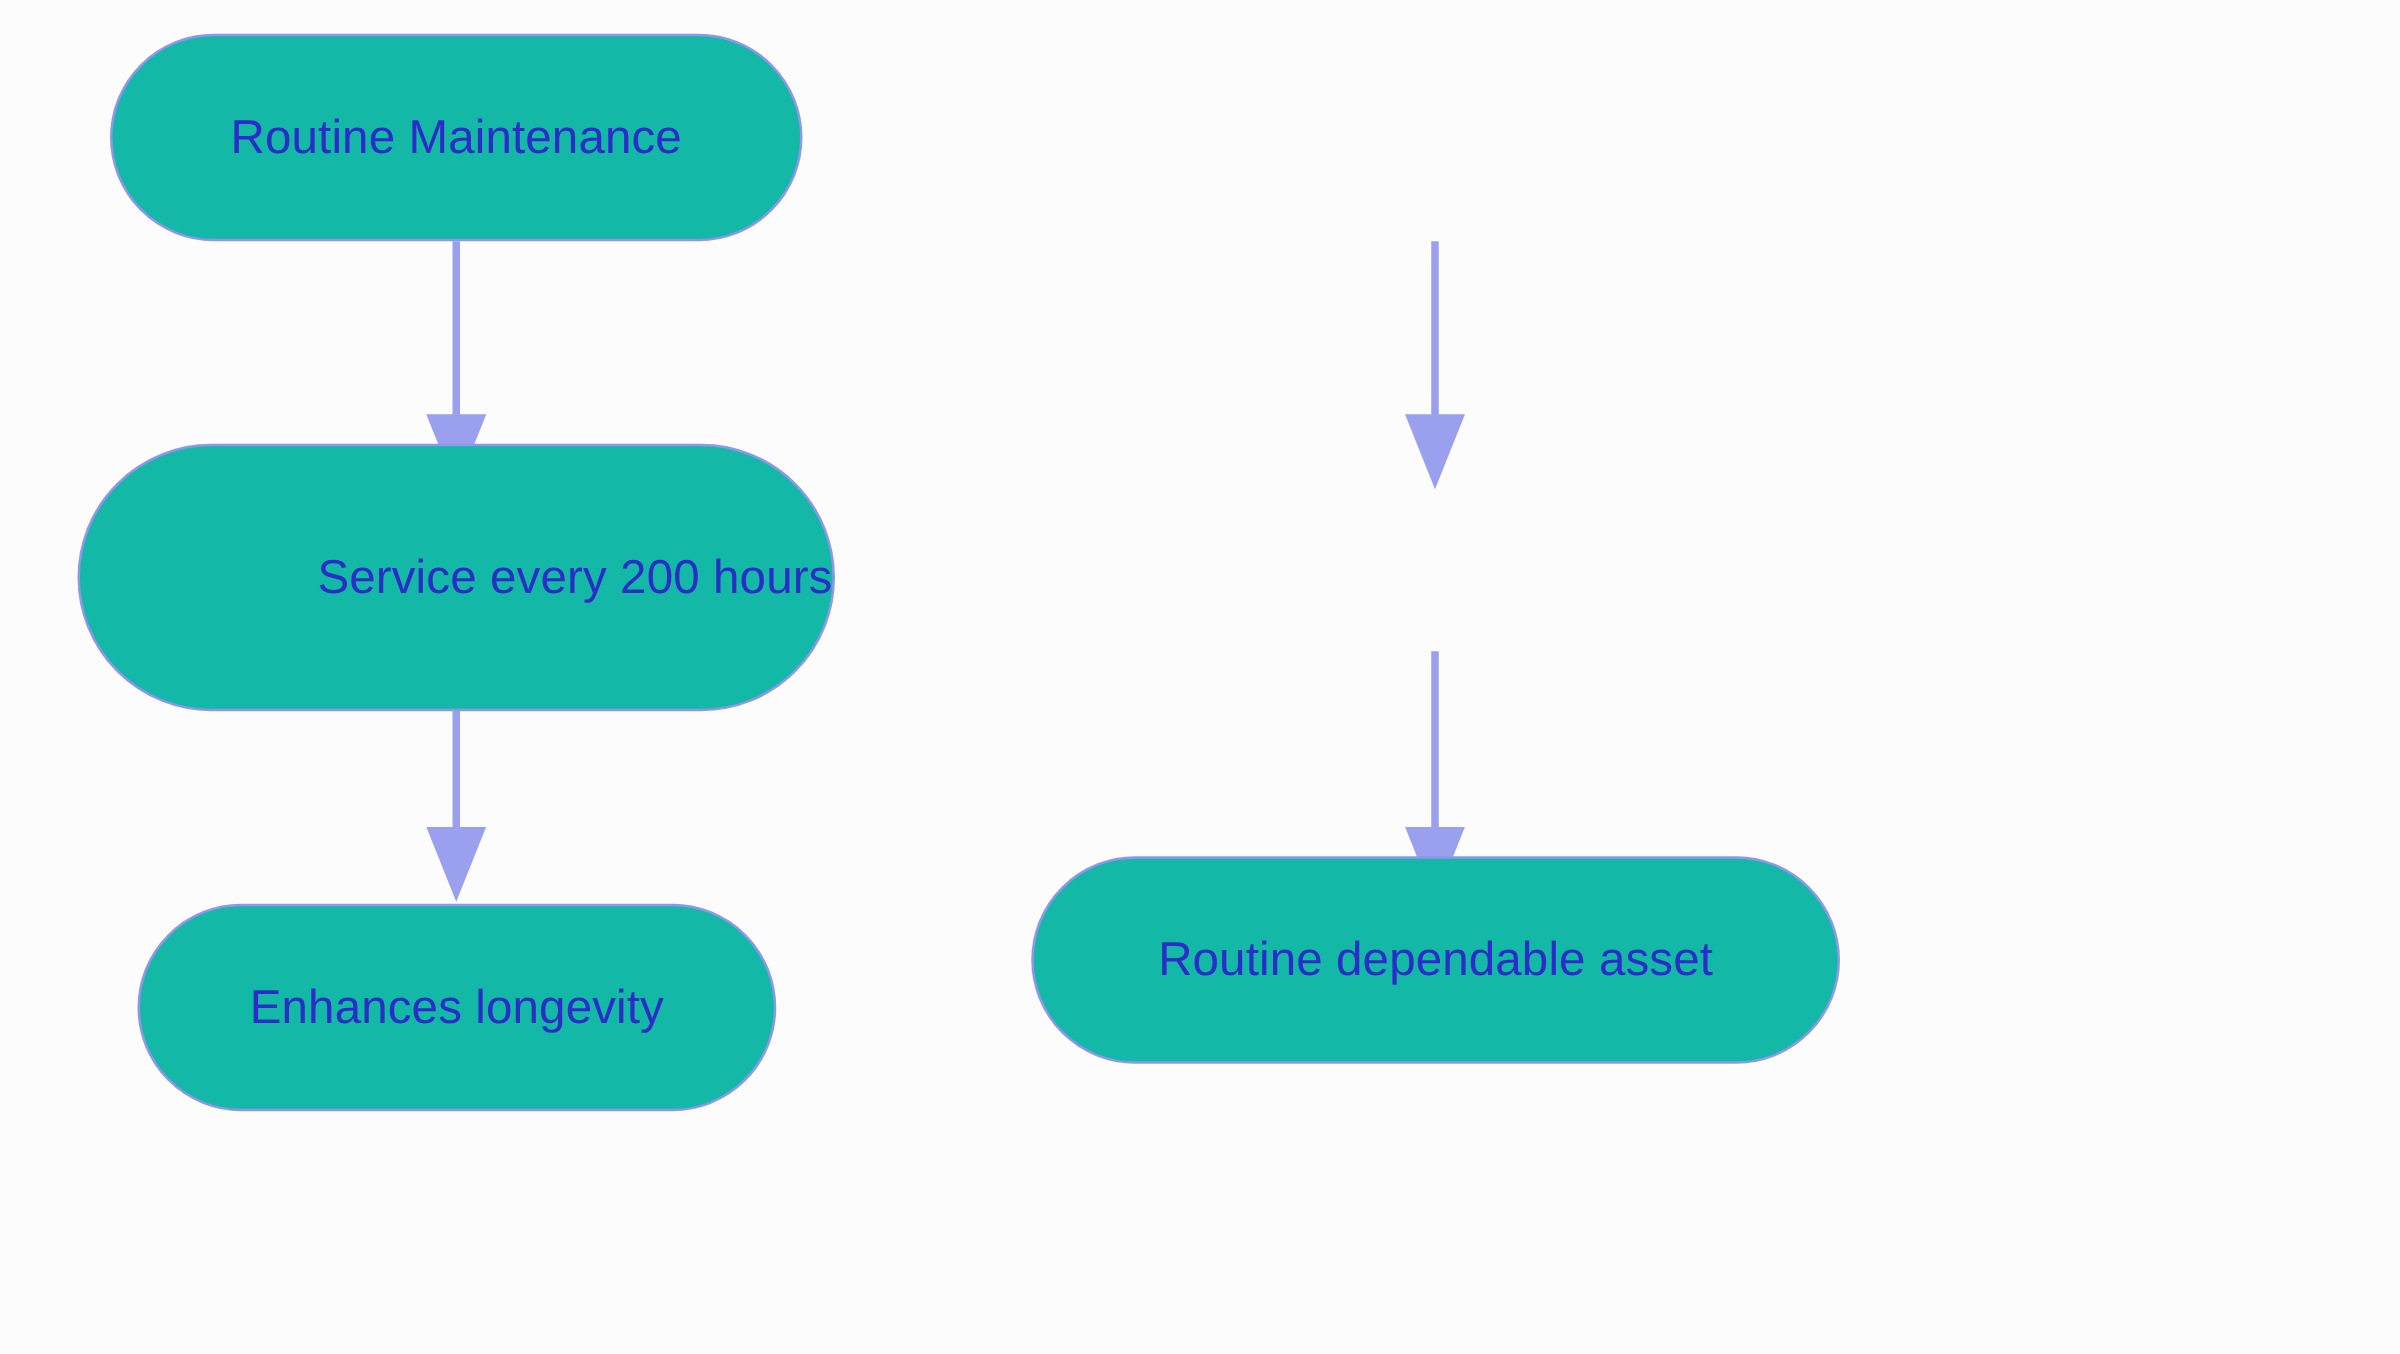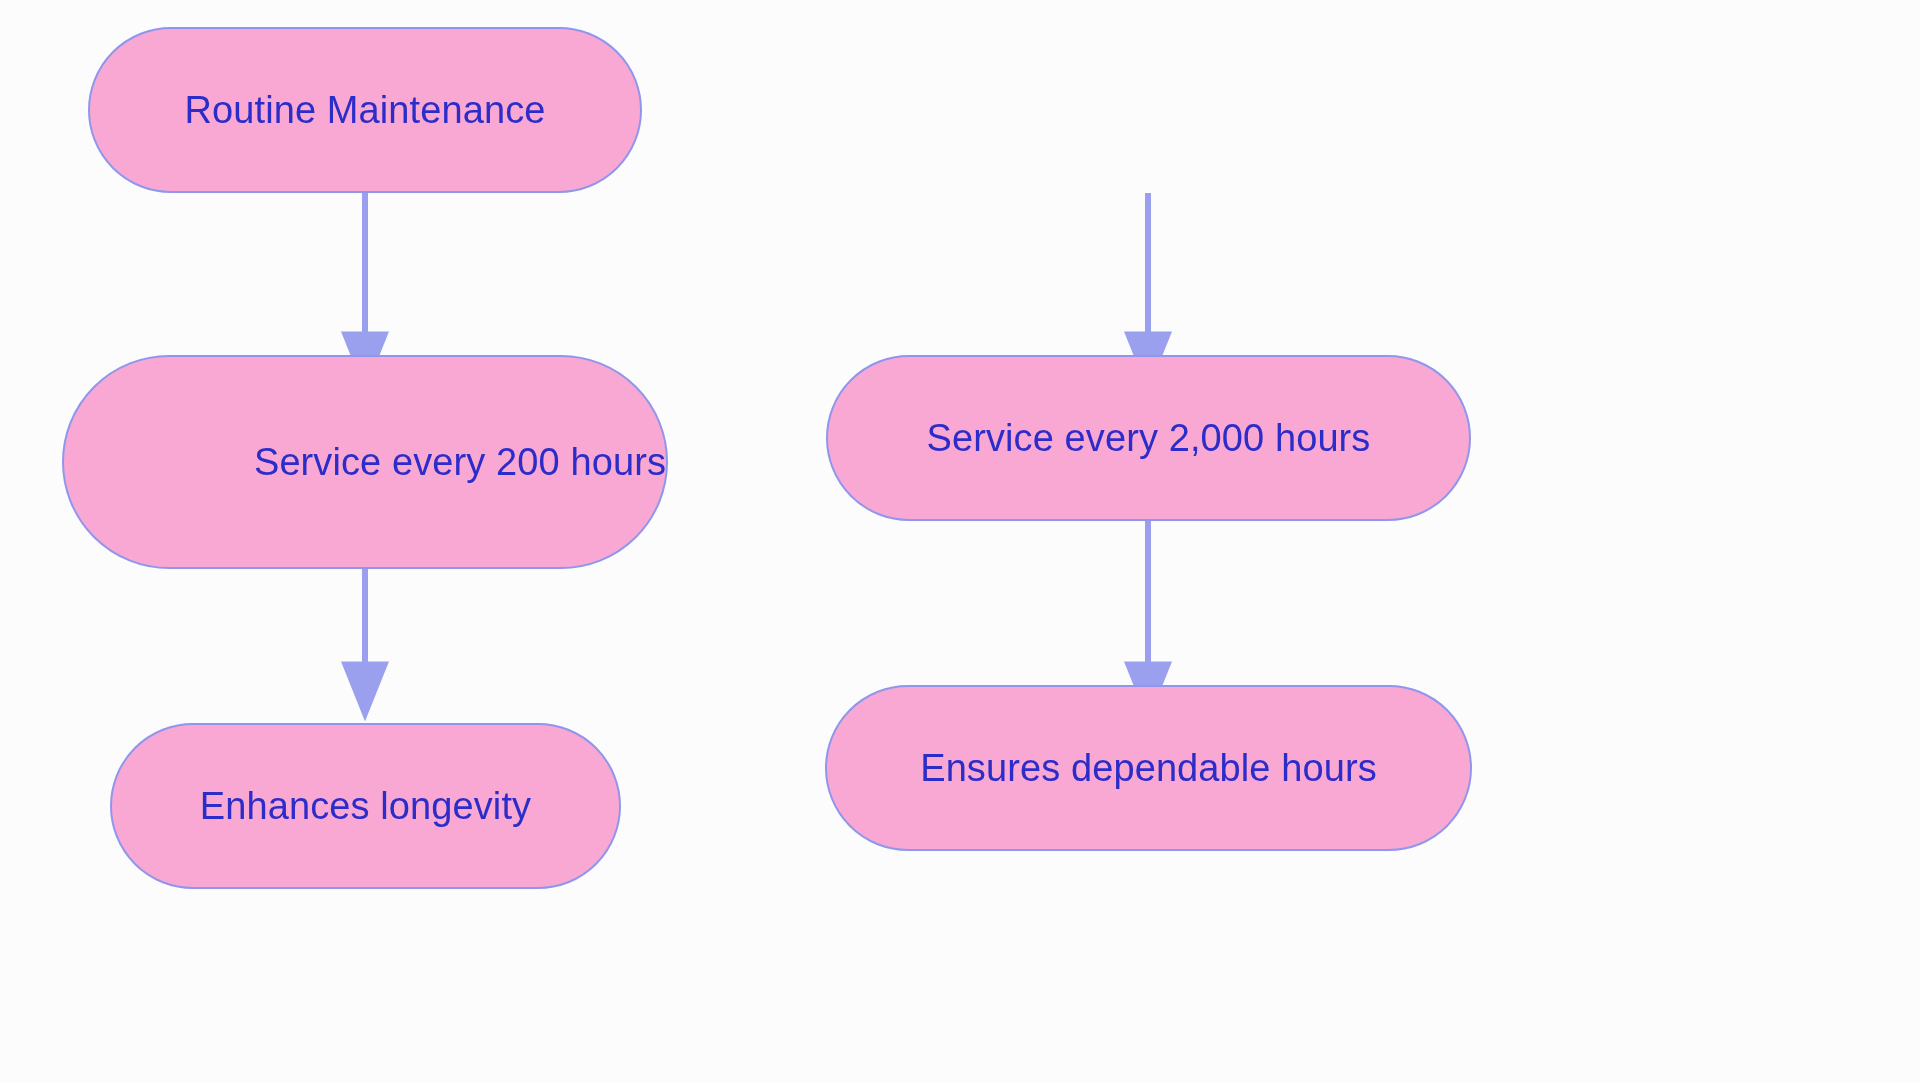--- a/index.html
+++ b/index.html
@@ -29,21 +29,21 @@
     height: 1083px;
     pointer-events: none;
   }
 
   .node {
     position: absolute;
     box-sizing: border-box;
     display: flex;
     align-items: center;
     justify-content: center;
-    background: #f9a8d4;
+    background: #14b8a6;
     border: 2px solid #8f96ec;
     border-radius: 999px;
     color: #2c2cc9;
     font-size: 38px;
     font-weight: 400;
     letter-spacing: 0.1px;
     line-height: 1;
     white-space: nowrap;
     text-align: center;
   }
@@ -90,21 +90,18 @@
 
   <div class="node n-l2">
     <span class="node-label">Service every 200 hours</span>
   </div>
 
   <div class="node n-l3">
     <span class="node-label">Enhances longevity</span>
   </div>
 
 
-  <div class="node n-r2">
-    <span class="node-label">Service every 2,000 hours</span>
-  </div>
 
   <div class="node n-r3">
-    <span class="node-label">Ensures dependable hours</span>
+    <span class="node-label">Routine dependable asset</span>
   </div>
 
 </div>
 
 </body></html>

